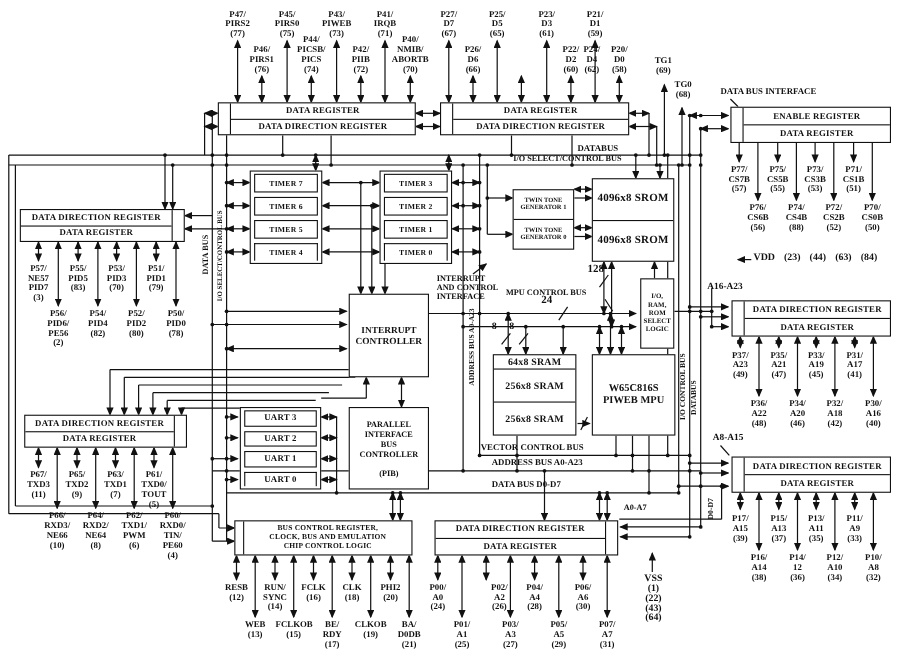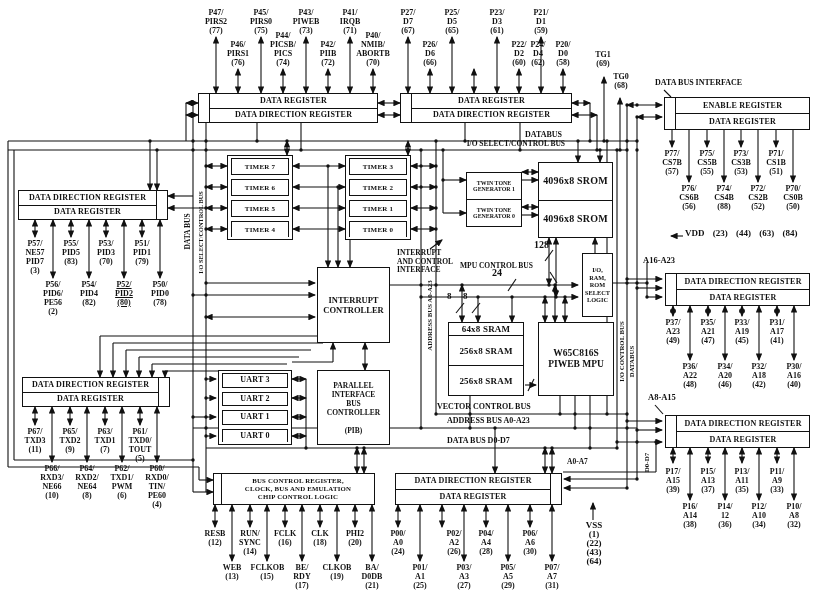--- a/index.html
+++ b/index.html
@@ -629,21 +629,21 @@
 (2)</div>
     <div class="pinlbl" style="left: 54.5px; top: 239px; width: 33px; text-align: center;">P55/
 PID5
 (83)</div>
     <div class="pinlbl" style="left: 72.5px; top: 280px; width: 33px;">P54/
 PID4
 (82)</div>
     <div class="pinlbl" style="left: 89.5px; top: 239px; width: 33px;">P53/
 PID3
 (70)</div>
-    <div class="pinlbl" style="left: 107.5px; top: 280px; width: 33px; text-decoration: underline;">P52/
+    <div class="pinlbl" style="left: 107.5px; top: 280px; width: 33px;">P52/
 PID2
 (80)</div>
     <div class="pinlbl" style="left: 125.5px; top: 239px; width: 33px;">P51/
 PID1
 (79)</div>
     <div class="pinlbl" style="left: 143.5px; top: 280px; width: 33px;">P50/
 PID0
 (78)</div>
     <div class="pinlbl" style="left: 19px; top: 427px; width: 32px;">P67/
 TXD3

